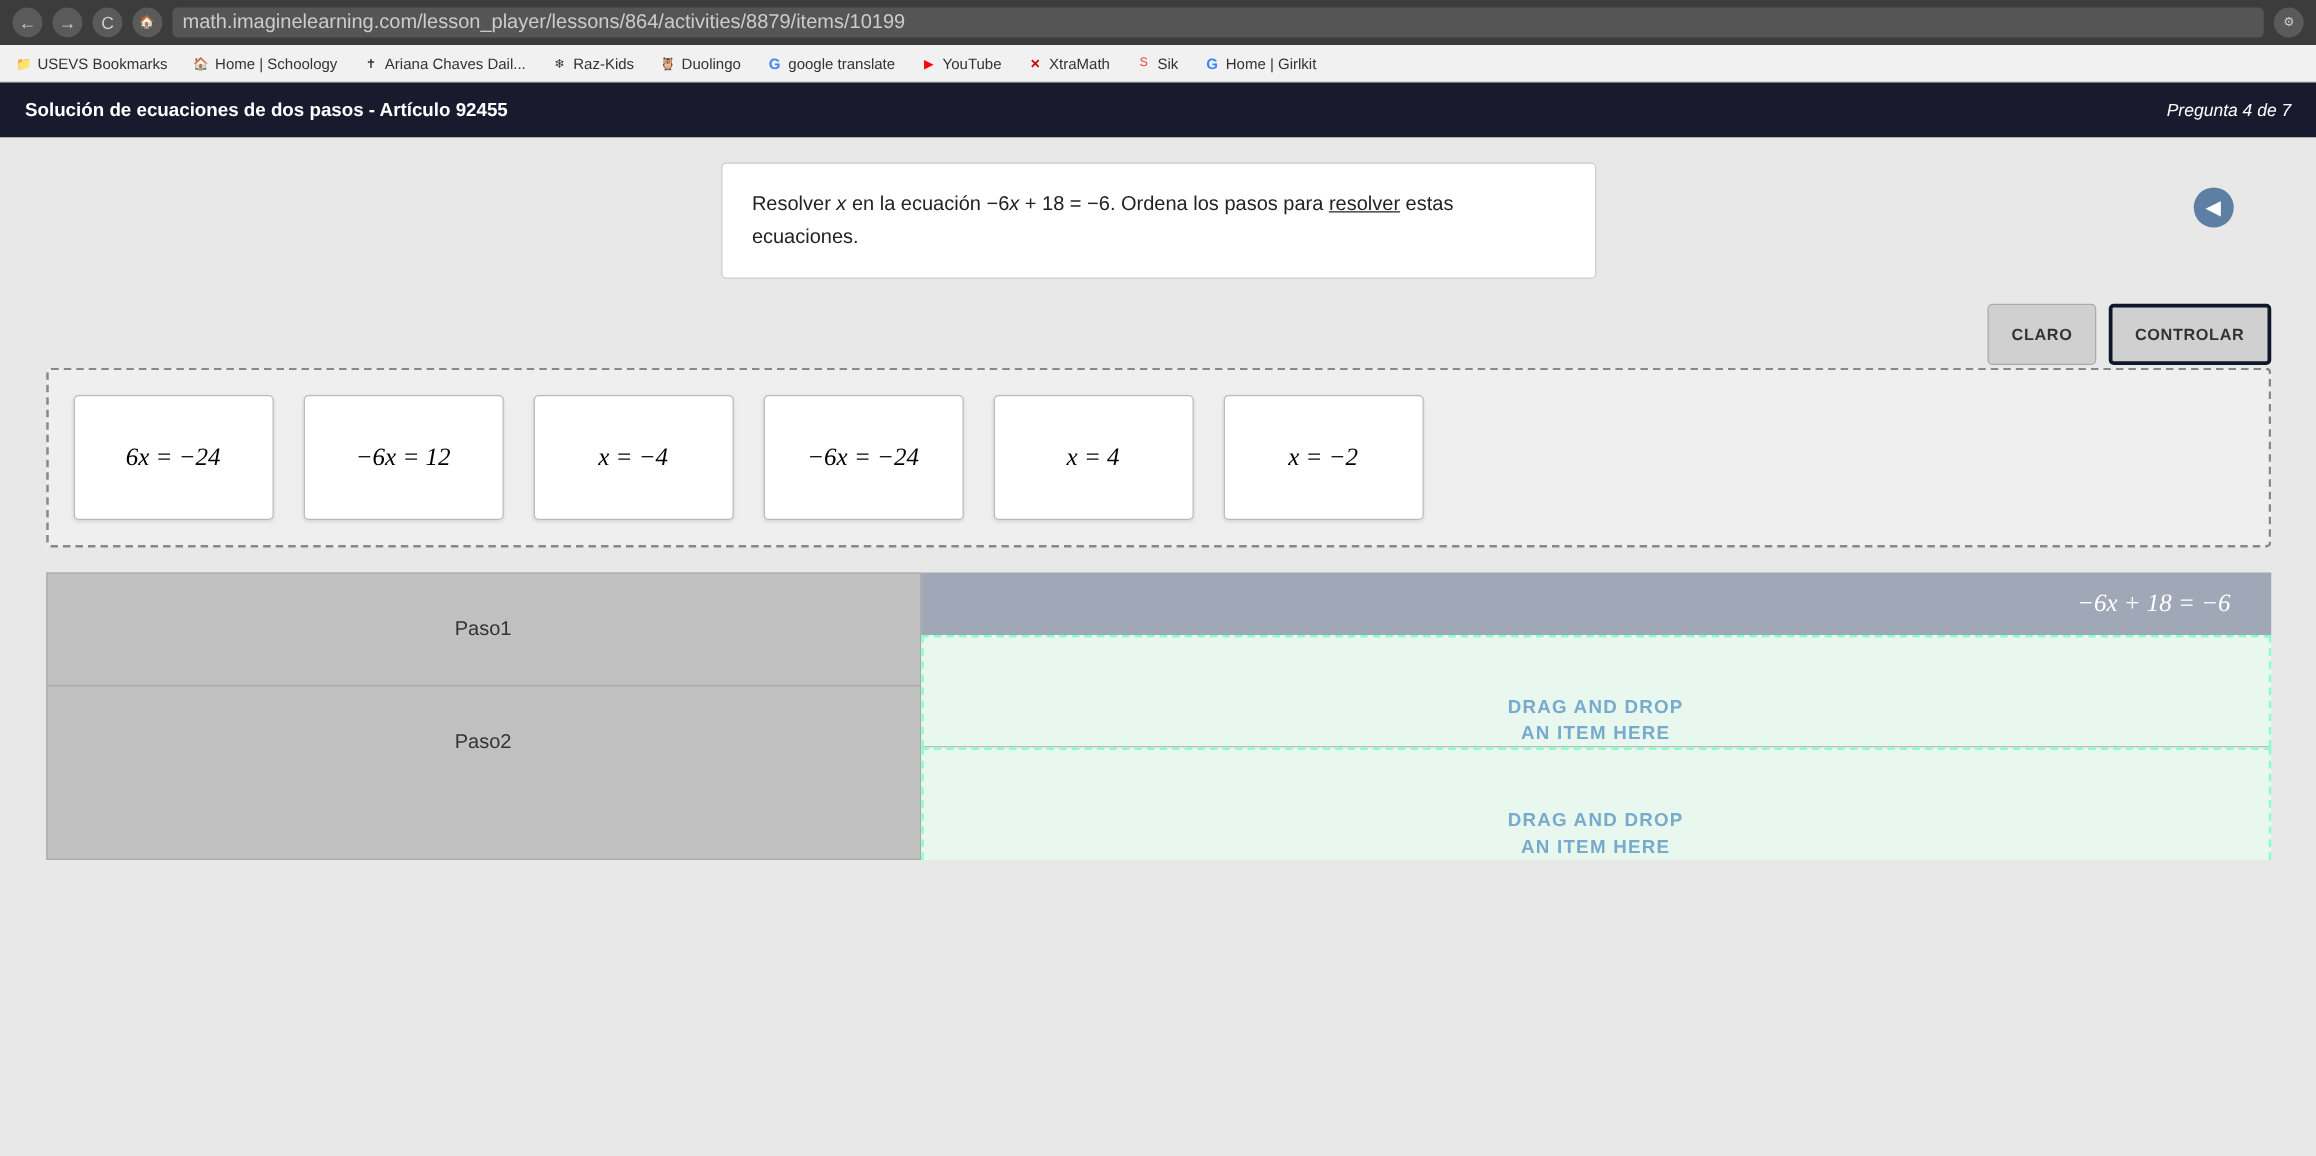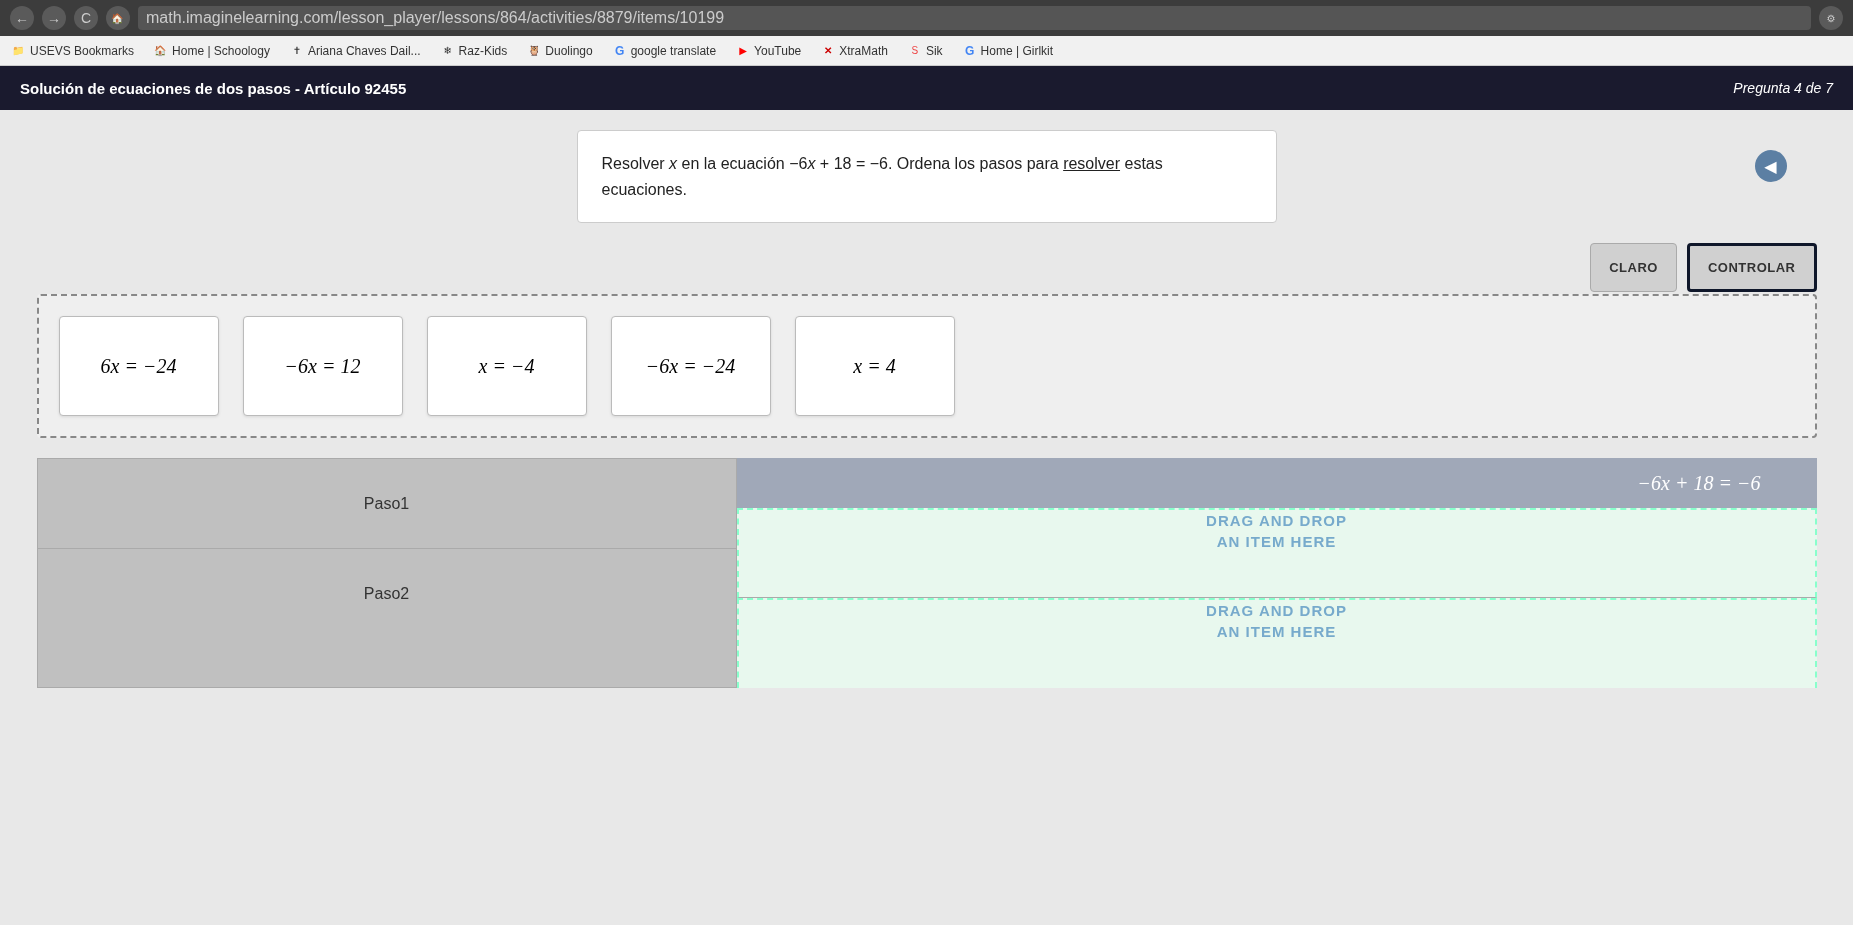--- a/index.html
+++ b/index.html
@@ -228,32 +228,32 @@
       flex: 1;
     }
 
     .equation-header {
       background: #a0a8b8;
       color: white;
       height: 50px;
       display: flex;
       align-items: center;
       justify-content: flex-end;
-      padding-right: 56px;
+      padding-right: 32px;
       font-size: 20px;
       font-style: italic;
       font-family: 'Times New Roman', serif;
     }
 
     .drop-zone {
       height: 90px;
       border: 2px dashed #8fc;
       background: #e8f8ee;
       display: flex;
-      align-items: flex-start;
+      align-items: flex-end;
       justify-content: center;
       color: #7ac;
       font-size: 15px;
       font-weight: 600;
       letter-spacing: 1px;
       border-bottom: 1px solid #aaa;
       text-align: center;
       line-height: 1.4;
     }
 
@@ -353,20 +353,23 @@
       </div>
       <div class="drag-card">
         <span class="math-expr"><em>x</em> = −4</span>
       </div>
       <div class="drag-card">
         <span class="math-expr">−6<em>x</em> = −24</span>
       </div>
       <div class="drag-card">
         <span class="math-expr"><em>x</em> = 4</span>
       </div>
+      <div class="drag-card">
+        <span class="math-expr"><em>x</em> = −2</span>
+      </div>
     </div>
 
     <div class="drop-area">
 
       <div class="step-labels">
         <div class="step-row">
           <span>Paso1</span>
         </div>
         <div class="step-row">
           <span>Paso2</span>

